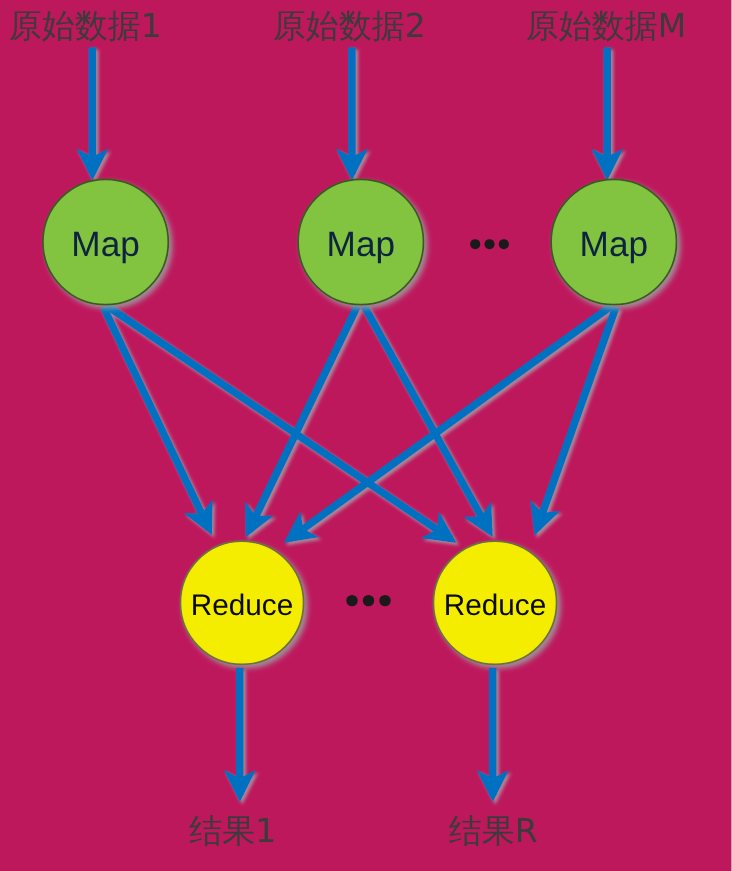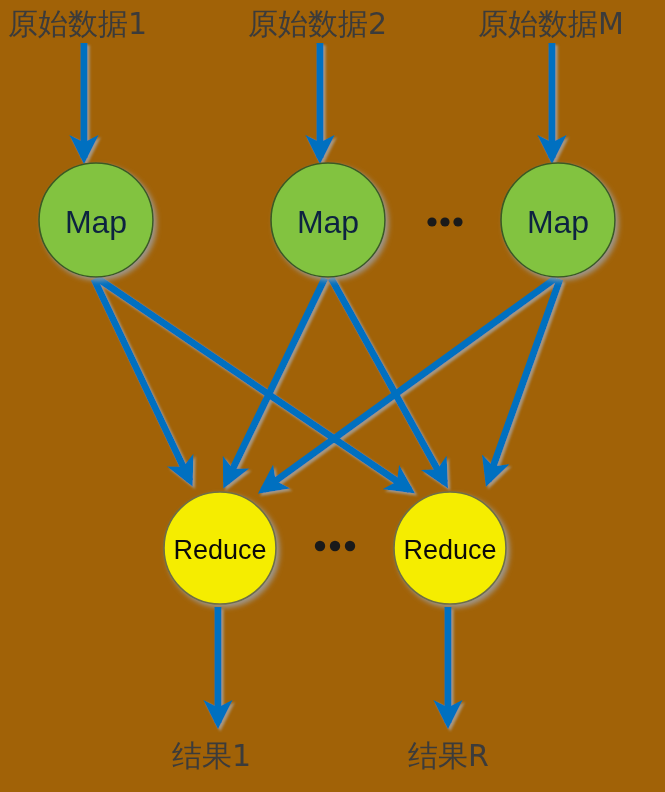--- a/index.html
+++ b/index.html
@@ -7,21 +7,21 @@
     padding: 0;
     background: #ffffff;
   }
   body {
     font-family: "Liberation Sans", "DejaVu Sans", sans-serif;
   }
   #canvas {
     position: relative;
     width: 665px;
     height: 792px;
-    background: #a16207;
+    background: #be185d;
     overflow: hidden;
   }
   #diagram-svg {
     position: absolute;
     left: 0;
     top: 0;
     width: 665px;
     height: 792px;
   }
   .cjk-label {

